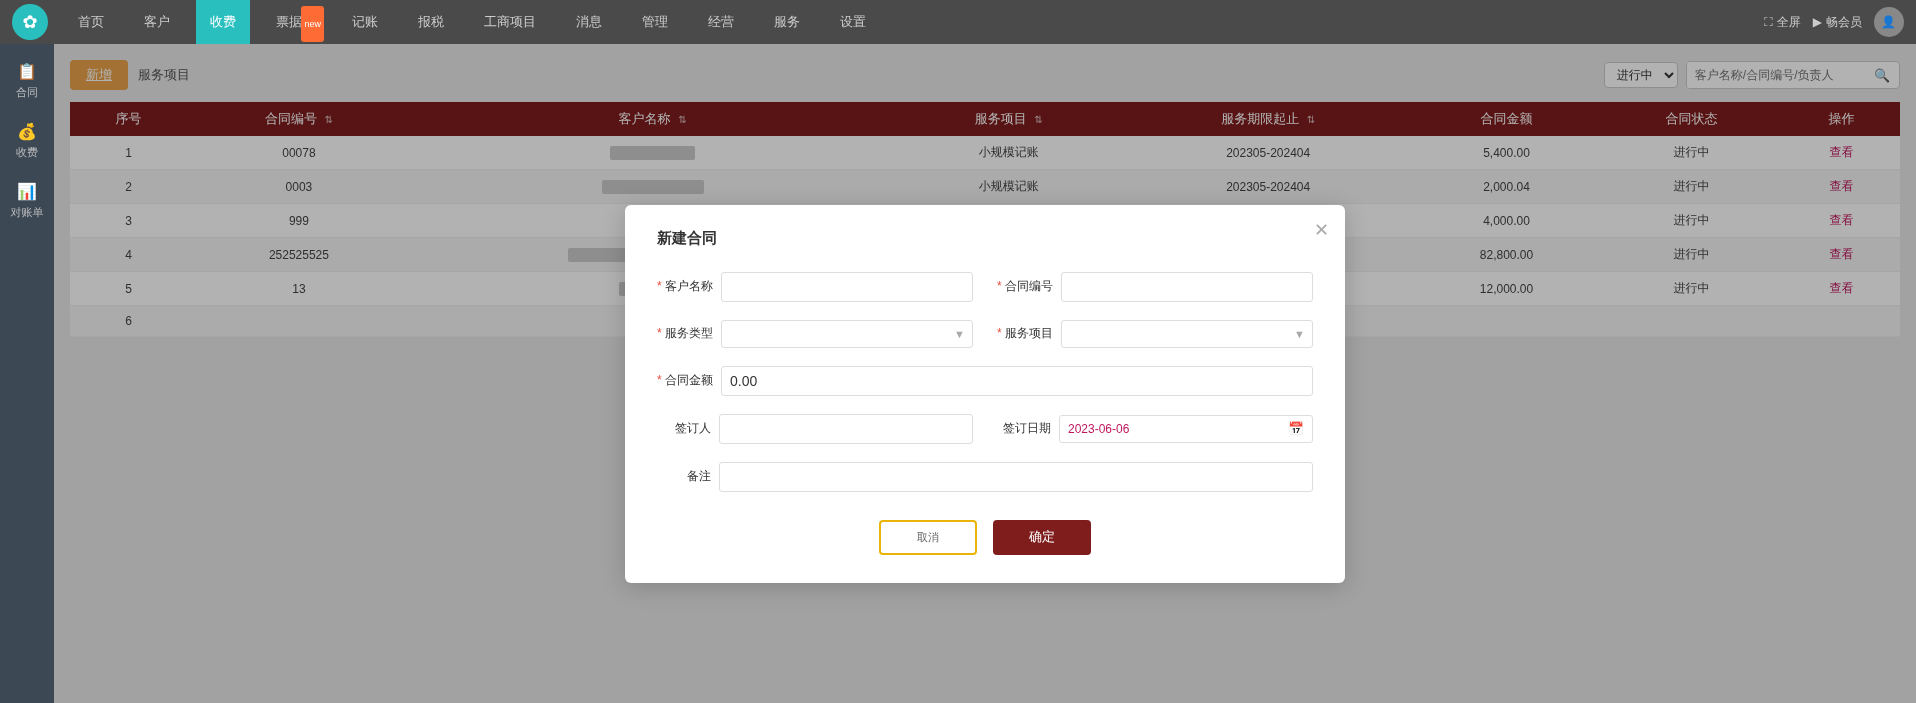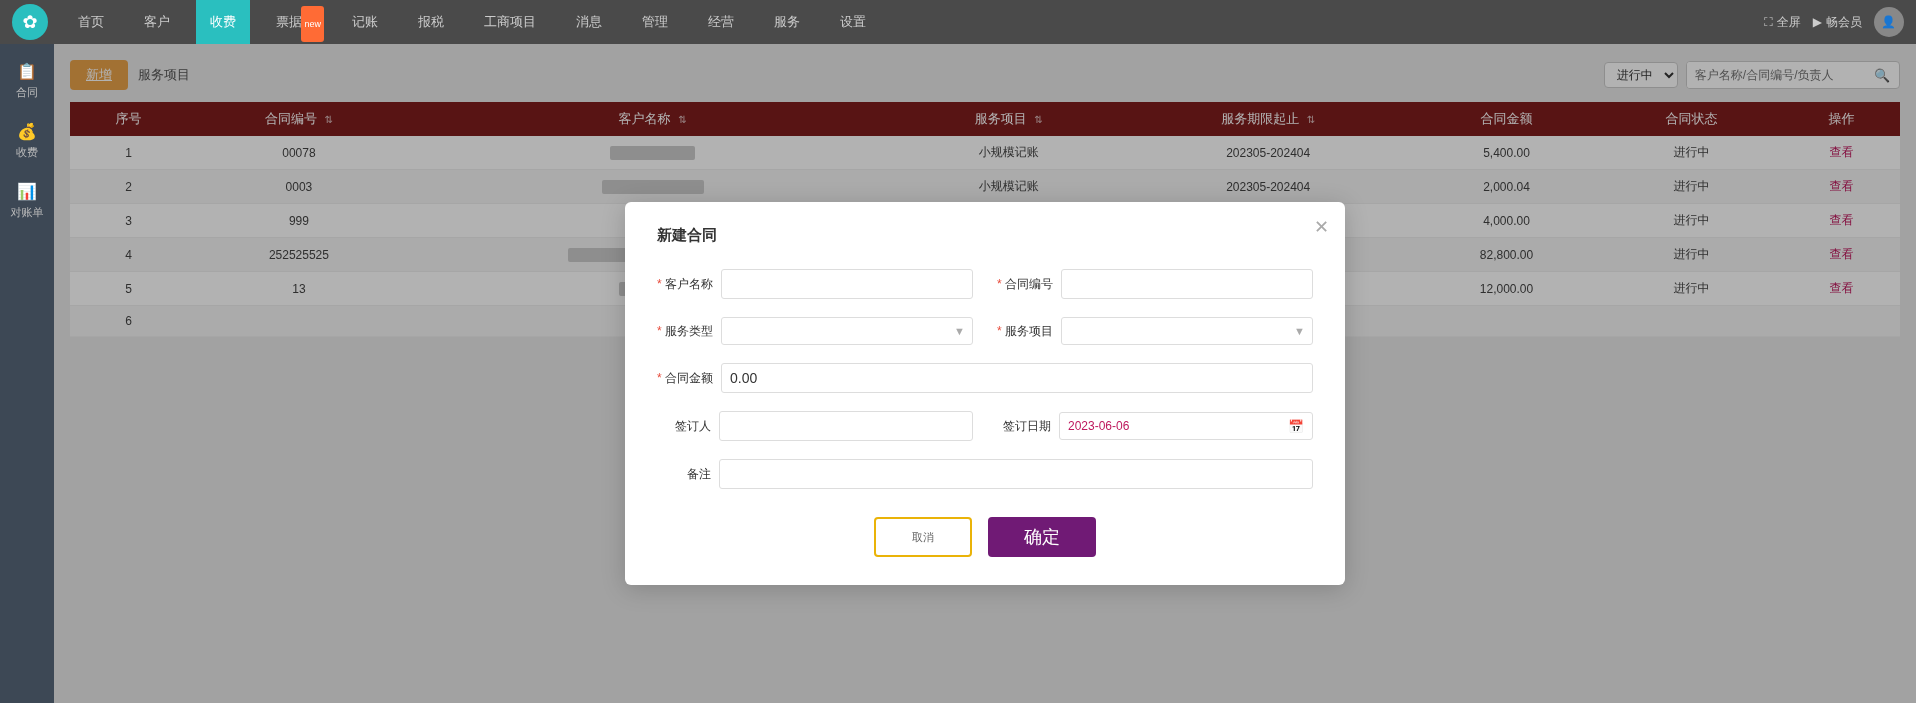--- a/index.html
+++ b/index.html
@@ -330,24 +330,24 @@
       border-radius: 4px;
       background: white;
       color: #666;
       cursor: pointer;
       font-size: 11px;
     }
     .btn-confirm {
       padding: 8px 36px;
       border: none;
       border-radius: 4px;
-      background: #701a75;
+      background: #7f1d1d;
       color: white;
       cursor: pointer;
-      font-size: 18px;
+      font-size: 13px;
     }
   </style>
 </head>
 <body>
 
 <div class="top-nav">
   <div class="logo">✿</div>
   <div class="nav-items">
     <div class="nav-item">首页</div>
     <div class="nav-item">客户</div>

